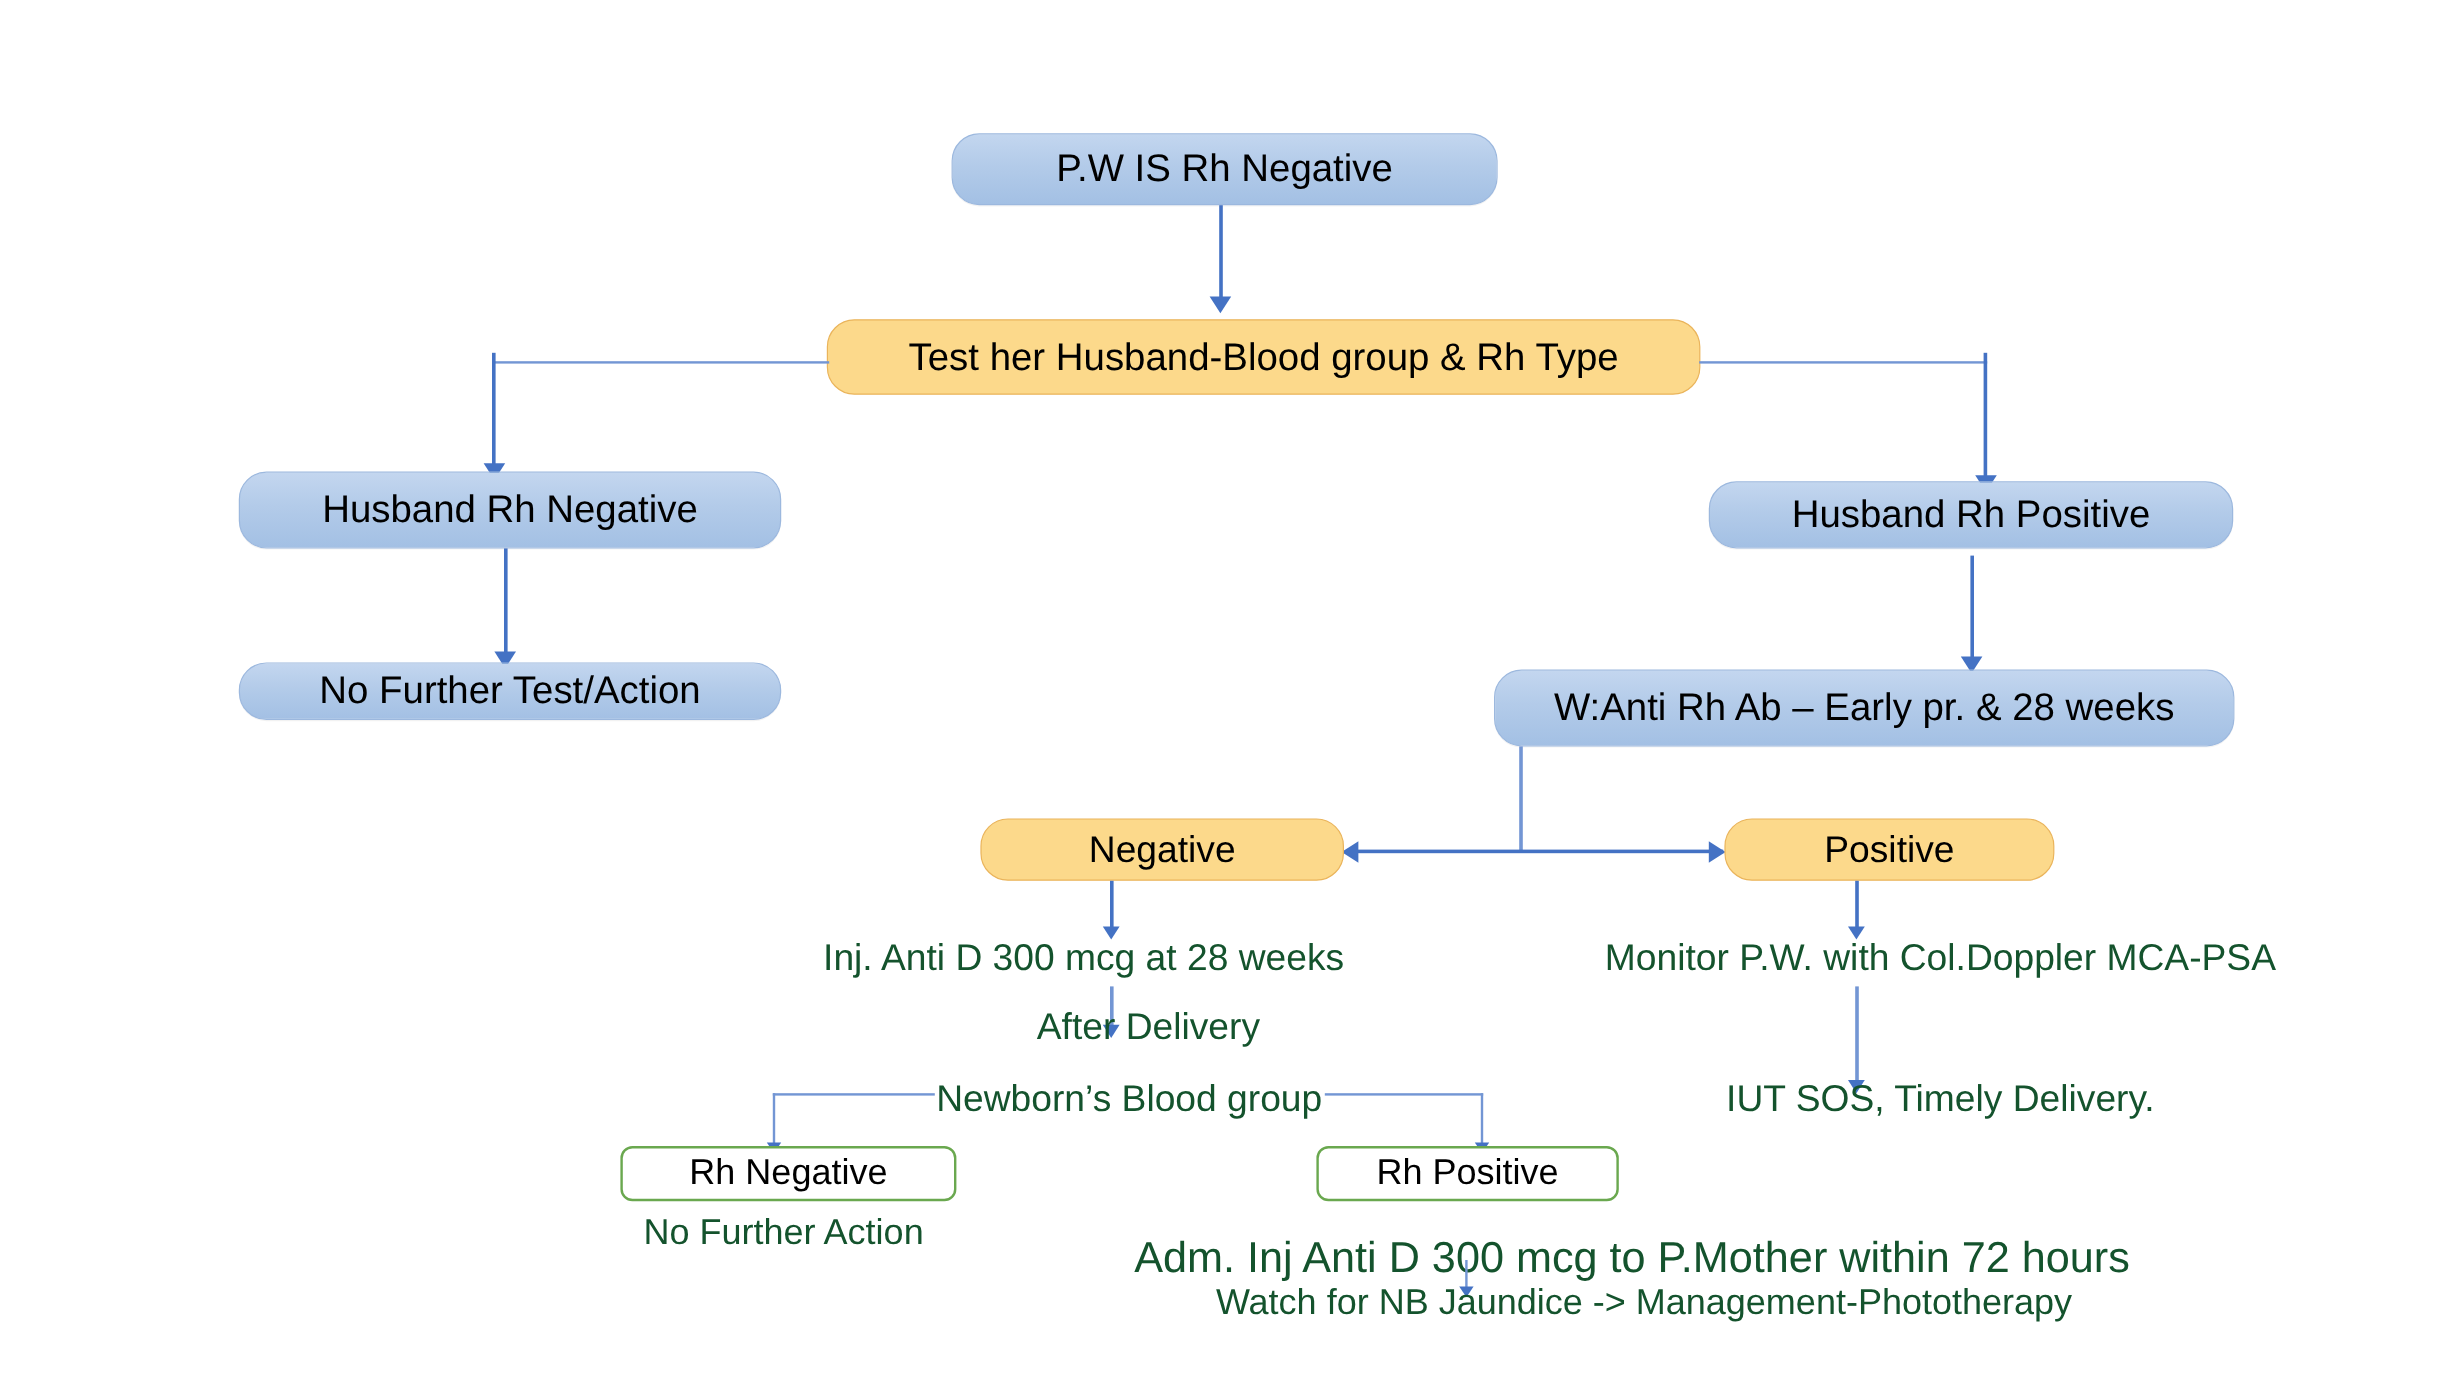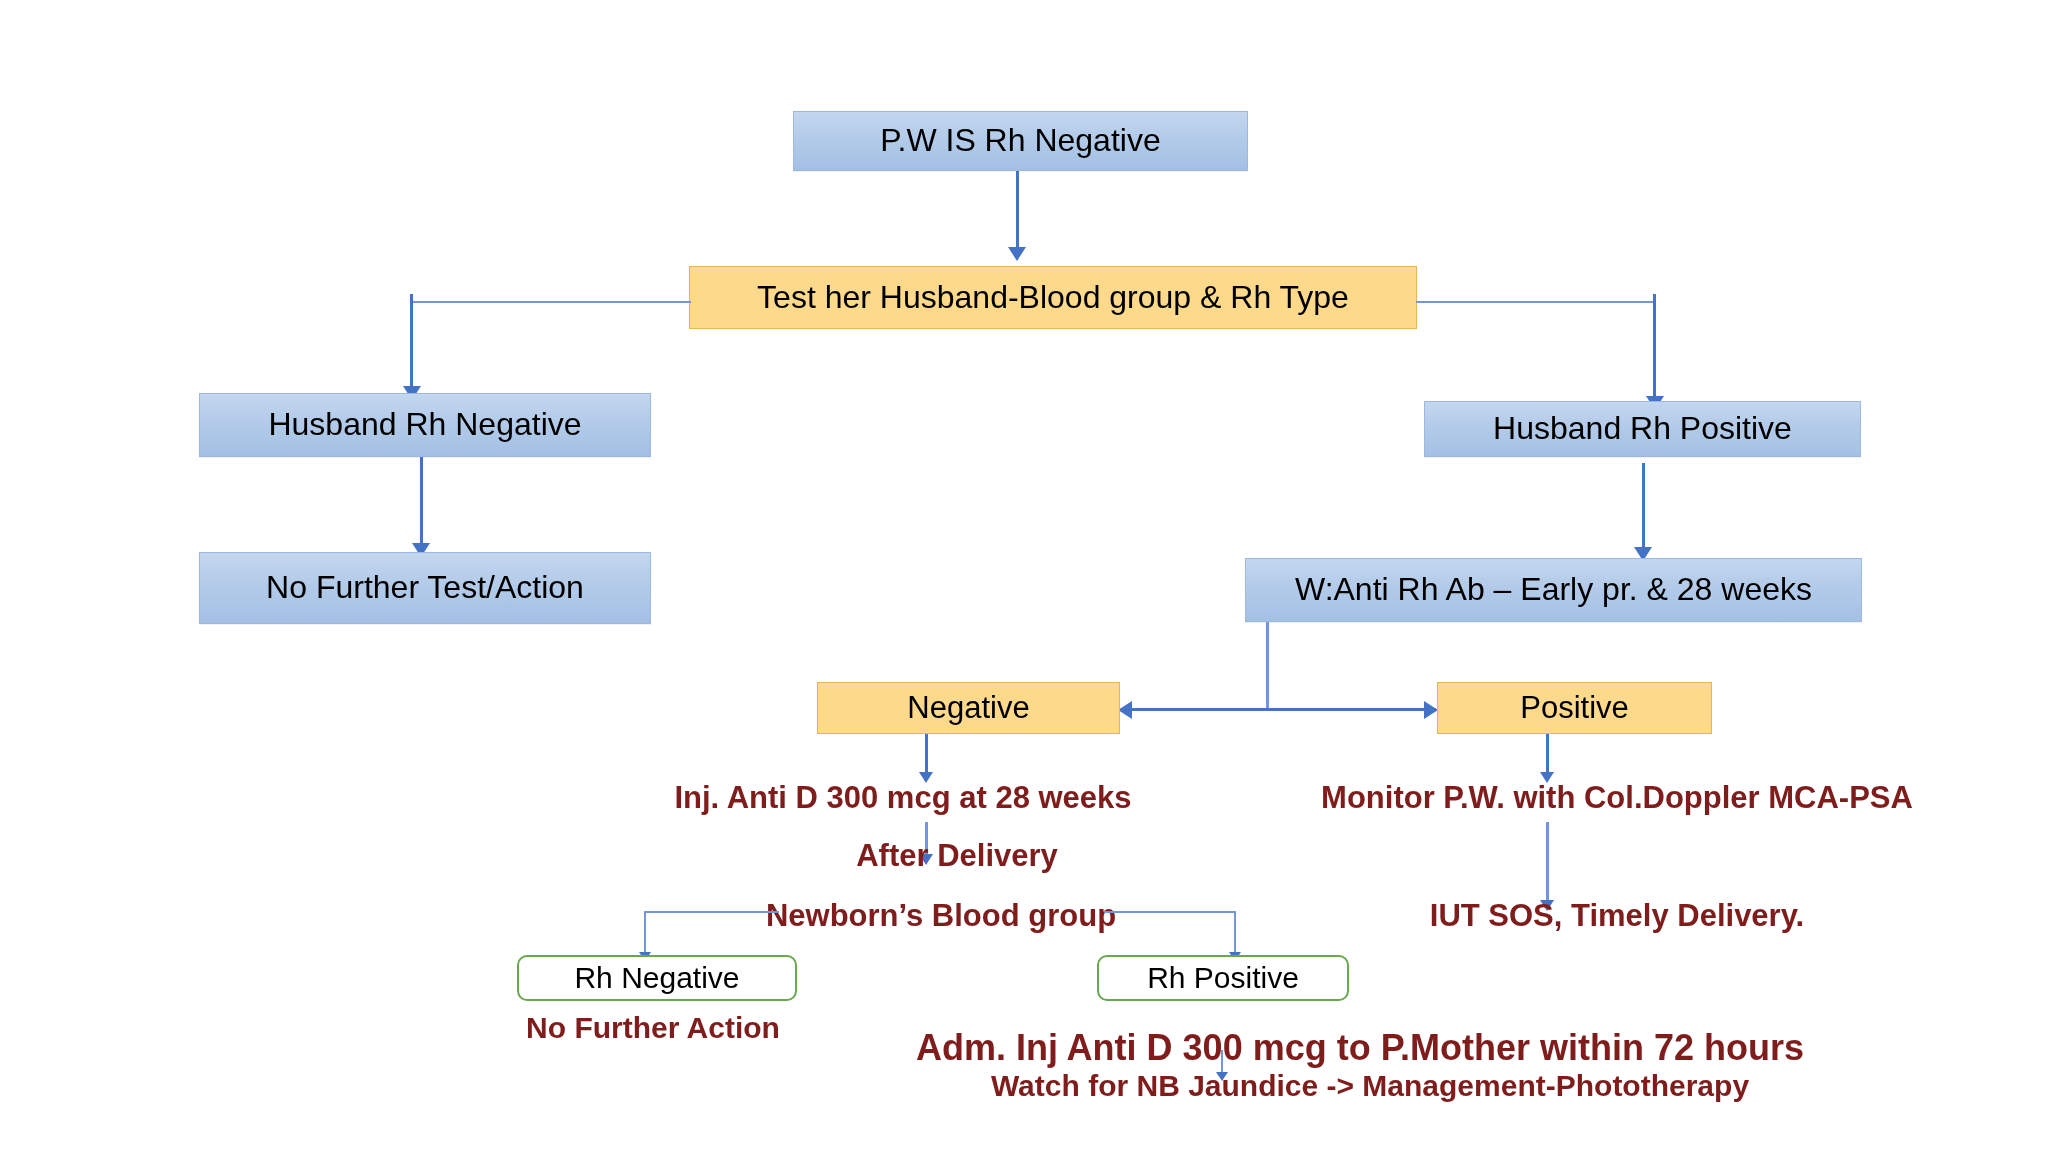--- a/index.html
+++ b/index.html
@@ -18,42 +18,42 @@
   
   .node {
     position: absolute;
     box-sizing: border-box;
     display: flex;
     align-items: center;
     justify-content: center;
     color: #000000;
     line-height: 1.05;
     white-space: nowrap;
+    border-radius: 23px;
   }
   .node-blue {
     background: linear-gradient(to bottom, #c3d6ef 0%, #b3cbe9 45%, #a3c0e4 100%);
     border: 1px solid #9cb8de;
     box-shadow: 0 1px 0 rgba(0,0,0,0.05);
   }
   .node-yellow {
     background: #fcd98b;
     border: 1px solid #eab45b;
   }
   .node-green {
     background: #ffffff;
     border: 2px solid #6aa84f;
     border-radius: 10px;
   }
   
   .tlabel {
     position: absolute;
-    color: #7f1d1d;
+    color: #14532d;
     white-space: nowrap;
     line-height: 1.05;
-    font-weight: bold;
   }
   .tcenter { transform: translateX(-50%); }
   
   .vline {
     position: absolute;
     background: #4472c4;
   }
   .hline {
     position: absolute;
     background: #4472c4;
@@ -115,21 +115,21 @@
   <div class="vline" style="left:1653px; top:294px; width:3px; height:106px;"></div>
   <div class="arrowdown" style="left:1646px; top:396px;"></div>
 
   <div class="node node-blue" style="left:199px; top:393px; width:452px; height:64px; font-size:32px;">
     <span>Husband Rh Negative</span>
   </div>
 
   <div class="vline" style="left:420px; top:457px; width:3px; height:90px;"></div>
   <div class="arrowdown" style="left:412px; top:543px;"></div>
 
-  <div class="node node-blue" style="left:199px; top:552px; width:452px; height:72px; font-size:32px;">
+  <div class="node node-blue" style="left:199px; top:552px; width:452px; height:48px; font-size:32px;">
     <span>No Further Test/Action</span>
   </div>
 
   <div class="node node-blue" style="left:1424px; top:401px; width:437px; height:56px; font-size:32px;">
     <span>Husband Rh Positive</span>
   </div>
 
   <div class="vline" style="left:1642px; top:463px; width:3px; height:88px;"></div>
   <div class="arrowdown" style="left:1634px; top:547px;"></div>
 

